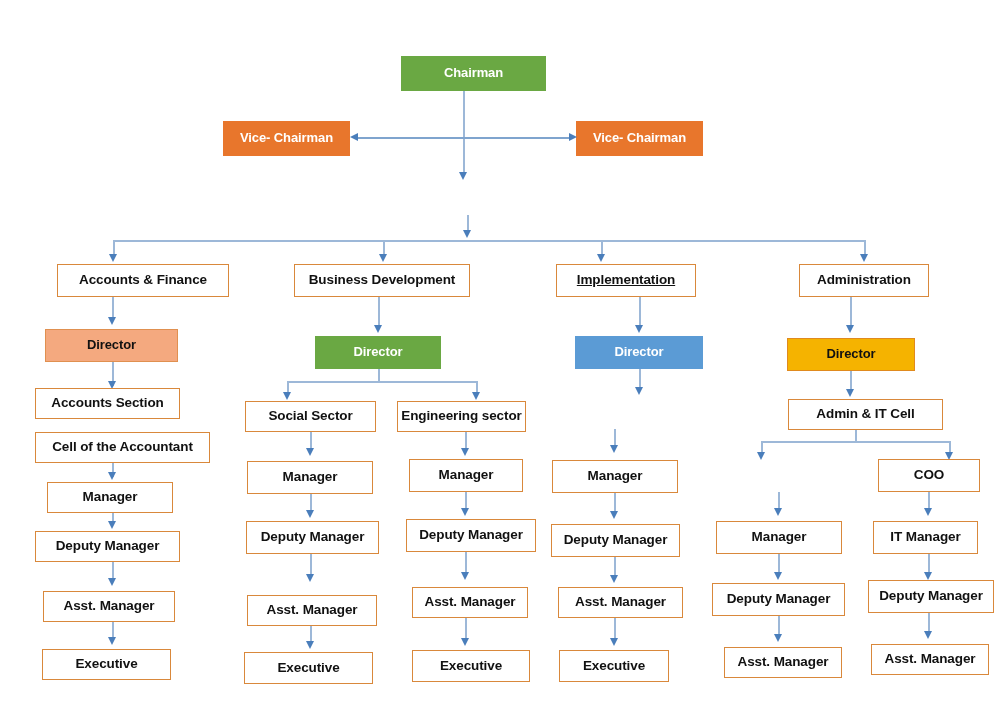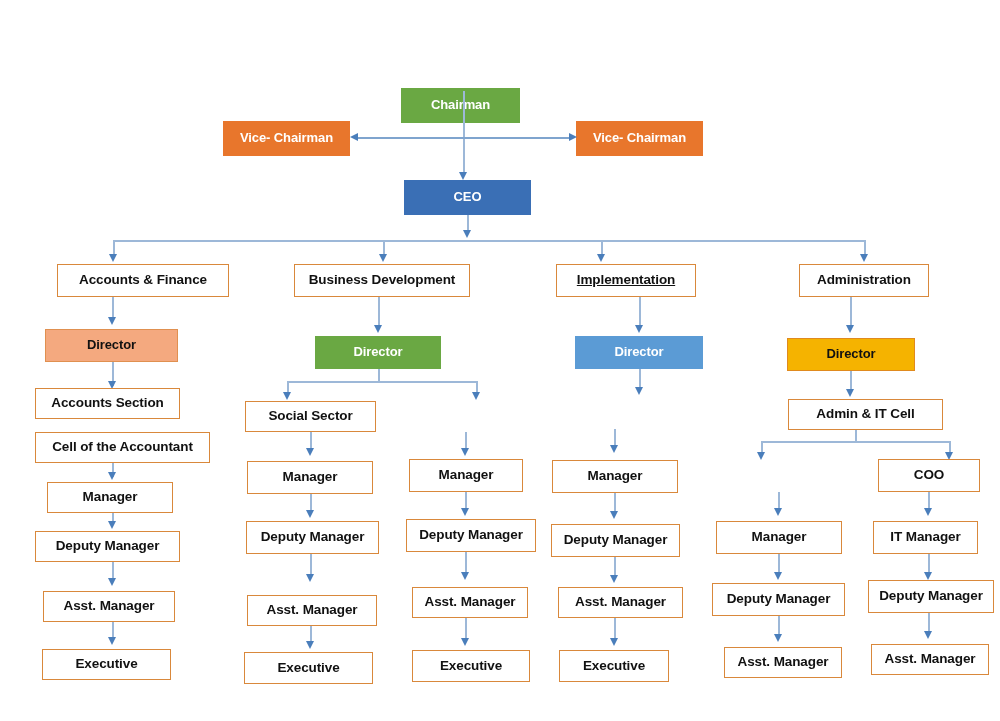--- a/index.html
+++ b/index.html
@@ -72,41 +72,38 @@
     border-top: 4.5px solid transparent;
     border-bottom: 4.5px solid transparent;
     border-left: 8px solid #4A7EBB;
   }
 </style>
 </head>
 <body>
 
 <div id="canvas">
 
-  <div class="node n-fill f-green" style="left:401px; top:56px; width:119px; height:35px;margin-top:32px;">
+  <div class="node n-fill f-green" style="left:401px; top:56px; width:145px; height:35px;">
     <span>Chairman</span>
   </div>
 
   <div class="conn conn-v conn-thin" style="left:463px; top:91px; height:84px;"></div>
   <div class="arrow arrow-down" style="left:459px; top:172px;"></div>
 
   <div class="node n-fill f-orange" style="left:223px; top:121px; width:127px; height:35px;">
     <span>Vice- Chairman</span>
   </div>
   <div class="node n-fill f-orange" style="left:576px; top:121px; width:127px; height:35px;">
     <span>Vice- Chairman</span>
   </div>
 
   <div class="conn conn-h" style="left:357px; top:137px; width:213px;"></div>
   <div class="arrow arrow-left" style="left:350px; top:133px;"></div>
   <div class="arrow arrow-right" style="left:569px; top:133px;"></div>
 
-  <div class="node n-fill f-blue" style="left:404px; top:180px; width:127px; height:35px;">
-    <span>CEO</span>
-  </div>
 
   <div class="conn conn-v conn-thin" style="left:467px; top:215px; height:18px;"></div>
   <div class="arrow arrow-down" style="left:463px; top:230px;"></div>
 
   <div class="conn conn-h conn-thin" style="left:113px; top:240px; width:752px;"></div>
 
   <div class="conn conn-v conn-thin" style="left:113px; top:240px; height:16px;"></div>
   <div class="arrow arrow-down" style="left:109px; top:254px;"></div>
 
   <div class="conn conn-v conn-thin" style="left:383px; top:240px; height:16px;"></div>
@@ -226,20 +223,23 @@
     <span>Asst. Manager</span>
   </div>
 
   <div class="conn conn-v conn-thin" style="left:310px; top:626px; height:18px;"></div>
   <div class="arrow arrow-down" style="left:306px; top:641px;"></div>
 
   <div class="node n-plain" style="left:244px; top:652px; width:129px; height:32px;">
     <span>Executive</span>
   </div>
 
+  <div class="node n-plain" style="left:397px; top:401px; width:129px; height:31px;">
+    <span>Engineering sector</span>
+  </div>
 
   <div class="conn conn-v conn-thin" style="left:465px; top:432px; height:20px;"></div>
   <div class="arrow arrow-down" style="left:461px; top:448px;"></div>
 
   <div class="node n-plain" style="left:409px; top:459px; width:114px; height:33px;">
     <span>Manager</span>
   </div>
 
   <div class="conn conn-v conn-thin" style="left:465px; top:492px; height:20px;"></div>
   <div class="arrow arrow-down" style="left:461px; top:508px;"></div>

